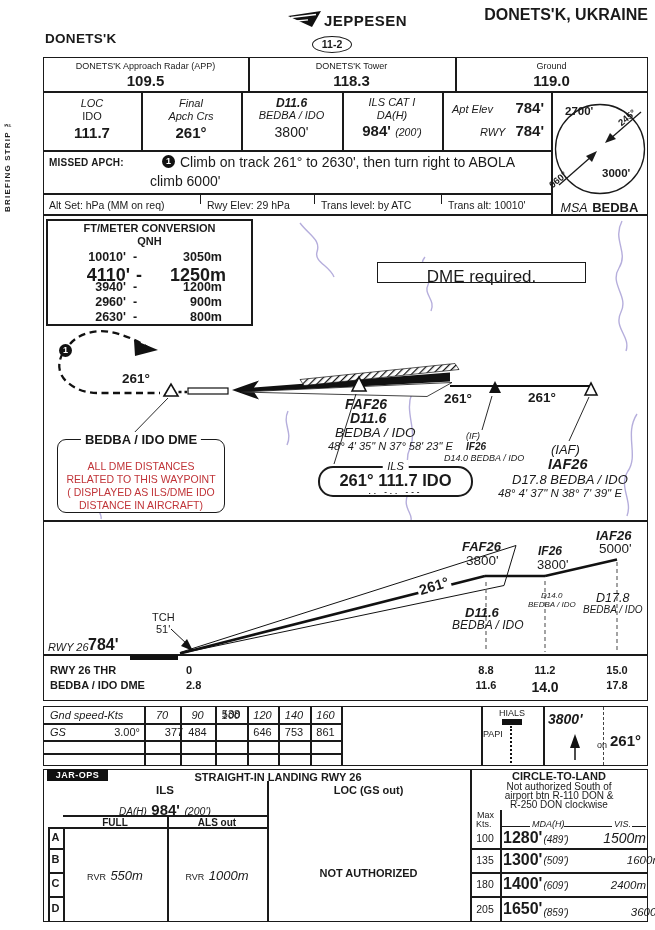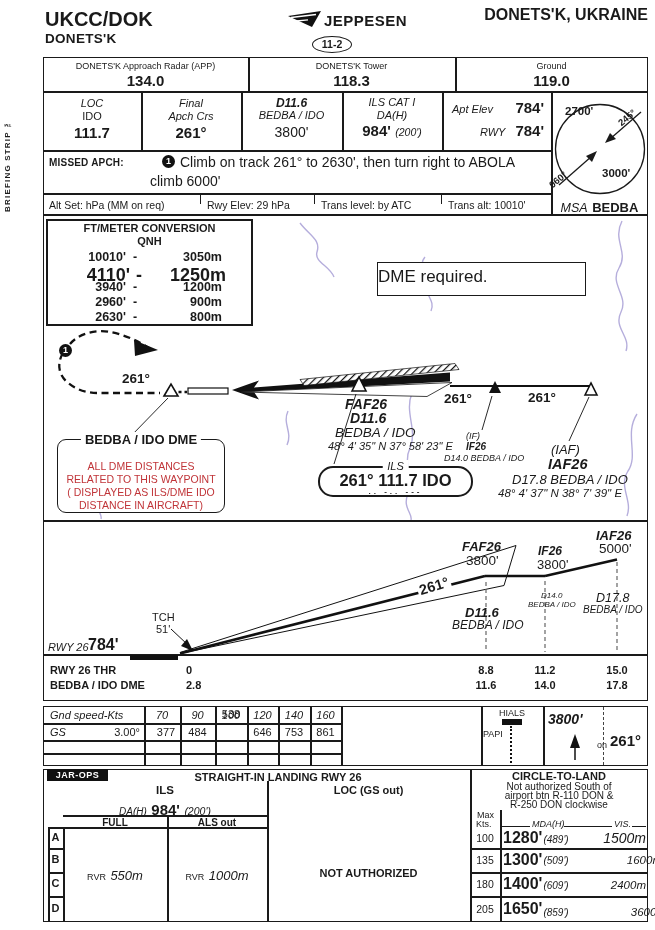--- a/index.html
+++ b/index.html
@@ -99,33 +99,32 @@
       <polygon points="193,651 181,646 187,639" fill="#111" stroke="none"></polygon>
     </g>
 
     <g>
       <line x1="575" y1="760" x2="575" y2="742" stroke="#111" stroke-width="1.5"></line>
       <polygon points="575,734 570,748 580,748" fill="#111"></polygon>
     </g>
   </svg>
 
   <div class="a vert b" style="left:3px;top:72px;height:140px;font-size:8px;letter-spacing:1.2px">BRIEFING STRIP ™</div>
-  <div class="a b" style="left:45px;top:8px;font-size:20px">UKCC/DOK</div>
   <div class="a b" style="left:45px;top:31px;font-size:13.5px;letter-spacing:.3px">DONETS'K</div>
   <div class="a b" style="left:324px;top:12px;font-size:15px;letter-spacing:.5px">JEPPESEN</div>
   <div class="a b c" style="left:312px;top:36px;width:40px;height:17px;border:1.6px solid #1a1a1a;border-radius:50%;font-size:10.5px;line-height:14px;box-sizing:border-box">11-2</div>
   <div class="a b r" style="left:398px;top:6px;width:250px;font-size:16px">DONETS'K, UKRAINE</div>
 
   <div class="bxt" style="left:43px;top:57px;width:605px;height:35px"></div>
   <div class="vl" style="left:248px;top:57px;height:35px"></div>
   <div class="vl" style="left:455px;top:57px;height:35px"></div>
   <div class="a c" style="left:43px;top:61px;width:205px;font-size:9px">DONETS'K Approach Radar (APP)</div>
   <div class="a c" style="left:248px;top:61px;width:207px;font-size:9px">DONETS'K Tower</div>
   <div class="a c" style="left:455px;top:61px;width:193px;font-size:9px">Ground</div>
-  <div class="a c b" style="left:43px;top:72px;width:205px;font-size:15px">134.0</div>
+  <div class="a c b" style="left:43px;top:72px;width:205px;font-size:15px">109.5</div>
   <div class="a c b" style="left:248px;top:72px;width:207px;font-size:15px">118.3</div>
   <div class="a c b" style="left:455px;top:72px;width:193px;font-size:15px">119.0</div>
 
   <div class="bxt" style="left:43px;top:92px;width:605px;height:123px"></div>
   <div class="hl" style="left:43px;top:150px;width:508px"></div>
   <div class="hl" style="left:43px;top:193px;width:508px"></div>
   <div class="vl" style="left:141px;top:92px;height:58px"></div>
   <div class="vl" style="left:241px;top:92px;height:58px"></div>
   <div class="vl" style="left:342px;top:92px;height:58px"></div>
   <div class="vl" style="left:442px;top:92px;height:58px"></div>
@@ -205,21 +204,21 @@
     <span class="r" style="width:64px">2960'</span>
     <span class="c" style="width:18px">-</span>
     <span class="r" style="flex:1">900m</span>
   </div>
   <div class="a b" style="left:62px;top:310px;width:160px;display:flex;font-size:12.5px">
     <span class="r" style="width:64px">2630'</span>
     <span class="c" style="width:18px">-</span>
     <span class="r" style="flex:1">800m</span>
   </div>
 
-  <div class="bx" style="left:377px;top:262px;width:209px;height:34px;font-size:17px;line-height:27px;text-align:left">DME required.</div>
+  <div class="bx" style="left:377px;top:262px;width:209px;height:21px;font-size:17px;line-height:27px;text-align:center">DME required.</div>
 
   <span class="a numc" style="left:59px;top:344px">1</span>
   <div class="a b" style="left:122px;top:371px;font-size:13.5px">261°</div>
   <div class="a b" style="left:444px;top:391px;font-size:13.5px">261°</div>
   <div class="a b" style="left:528px;top:390px;font-size:13.5px">261°</div>
 
   <div class="a b i" style="left:345px;top:396px;font-size:14px">FAF26</div>
   <div class="a b i" style="left:350px;top:410px;font-size:14px">D11.6</div>
   <div class="a i" style="left:335px;top:425px;font-size:13.5px">BEDBA / IDO</div>
   <div class="a i" style="left:328px;top:440px;font-size:11px">48° 4' 35" N 37° 58' 23" E</div>
@@ -270,21 +269,21 @@
   <div class="a b" style="left:88px;top:636px;font-size:16px">784'</div>
 
   <div class="a b" style="left:50px;top:664px;font-size:11px">RWY 26 THR</div>
   <div class="a b" style="left:186px;top:664px;font-size:11px">0</div>
   <div class="a b c" style="left:472px;top:664px;width:28px;font-size:11px">8.8</div>
   <div class="a b c" style="left:531px;top:664px;width:28px;font-size:11px">11.2</div>
   <div class="a b c" style="left:603px;top:664px;width:28px;font-size:11px">15.0</div>
   <div class="a b" style="left:50px;top:679px;font-size:11px">BEDBA / IDO DME</div>
   <div class="a b" style="left:186px;top:679px;font-size:11px">2.8</div>
   <div class="a b c" style="left:472px;top:679px;width:28px;font-size:11px">11.6</div>
-  <div class="a b c" style="left:531px;top:679px;width:28px;font-size:11px">14.0</div>
+  <div class="a b c" style="left:531px;top:679px;width:28px;font-size:14px">14.0</div>
   <div class="a b c" style="left:603px;top:679px;width:28px;font-size:11px">17.8</div>
 
   <div class="bxt" style="left:43px;top:706px;width:605px;height:60px"></div>
   <div class="vl" style="left:144px;top:706px;height:60px"></div>
   <div class="vl" style="left:180px;top:706px;height:60px"></div>
   <div class="vl" style="left:215px;top:706px;height:60px"></div>
   <div class="vl" style="left:247px;top:706px;height:60px"></div>
   <div class="vl" style="left:278px;top:706px;height:60px"></div>
   <div class="vl" style="left:310px;top:706px;height:60px"></div>
   <div class="vl" style="left:341px;top:706px;height:60px"></div>
@@ -296,21 +295,21 @@
 
   <div class="a i" style="left:50px;top:709px;font-size:11px">Gnd speed-Kts</div>
   <div class="a c i" style="left:144px;top:709px;width:36px;font-size:11px">70</div>
   <div class="a c i" style="left:180px;top:709px;width:35px;font-size:11px">90</div>
   <div class="a c i" style="left:215px;top:709px;width:32px;font-size:11px">100</div>
   <div class="a c i" style="left:247px;top:709px;width:31px;font-size:11px">120</div>
   <div class="a c i" style="left:278px;top:709px;width:32px;font-size:11px">140</div>
   <div class="a c i" style="left:310px;top:709px;width:31px;font-size:11px">160</div>
   <div class="a i" style="left:50px;top:726px;font-size:11px">GS</div>
   <div class="a r" style="left:96px;top:726px;width:44px;font-size:11px">3.00°</div>
-  <div class="a c" style="left:148px;top:726px;width:36px;font-size:11px">377</div>
+  <div class="a c" style="left:156px;top:726px;width:36px;font-size:11px">377</div>
   <div class="a c" style="left:180px;top:726px;width:35px;font-size:11px">484</div>
   <div class="a c" style="left:215px;top:708px;width:32px;font-size:11px">538</div>
   <div class="a c" style="left:247px;top:726px;width:31px;font-size:11px">646</div>
   <div class="a c" style="left:278px;top:726px;width:32px;font-size:11px">753</div>
   <div class="a c" style="left:310px;top:726px;width:31px;font-size:11px">861</div>
 
   <div class="a c" style="left:481px;top:708px;width:62px;font-size:9px">HIALS</div>
   <div class="a" style="left:502px;top:719px;width:20px;height:6px;background:#111"></div>
   <div class="a" style="left:483px;top:729px;font-size:9px">PAPI</div>
   <div class="a" style="left:510px;top:726px;height:37px;border-left:2px dotted #111"></div>

